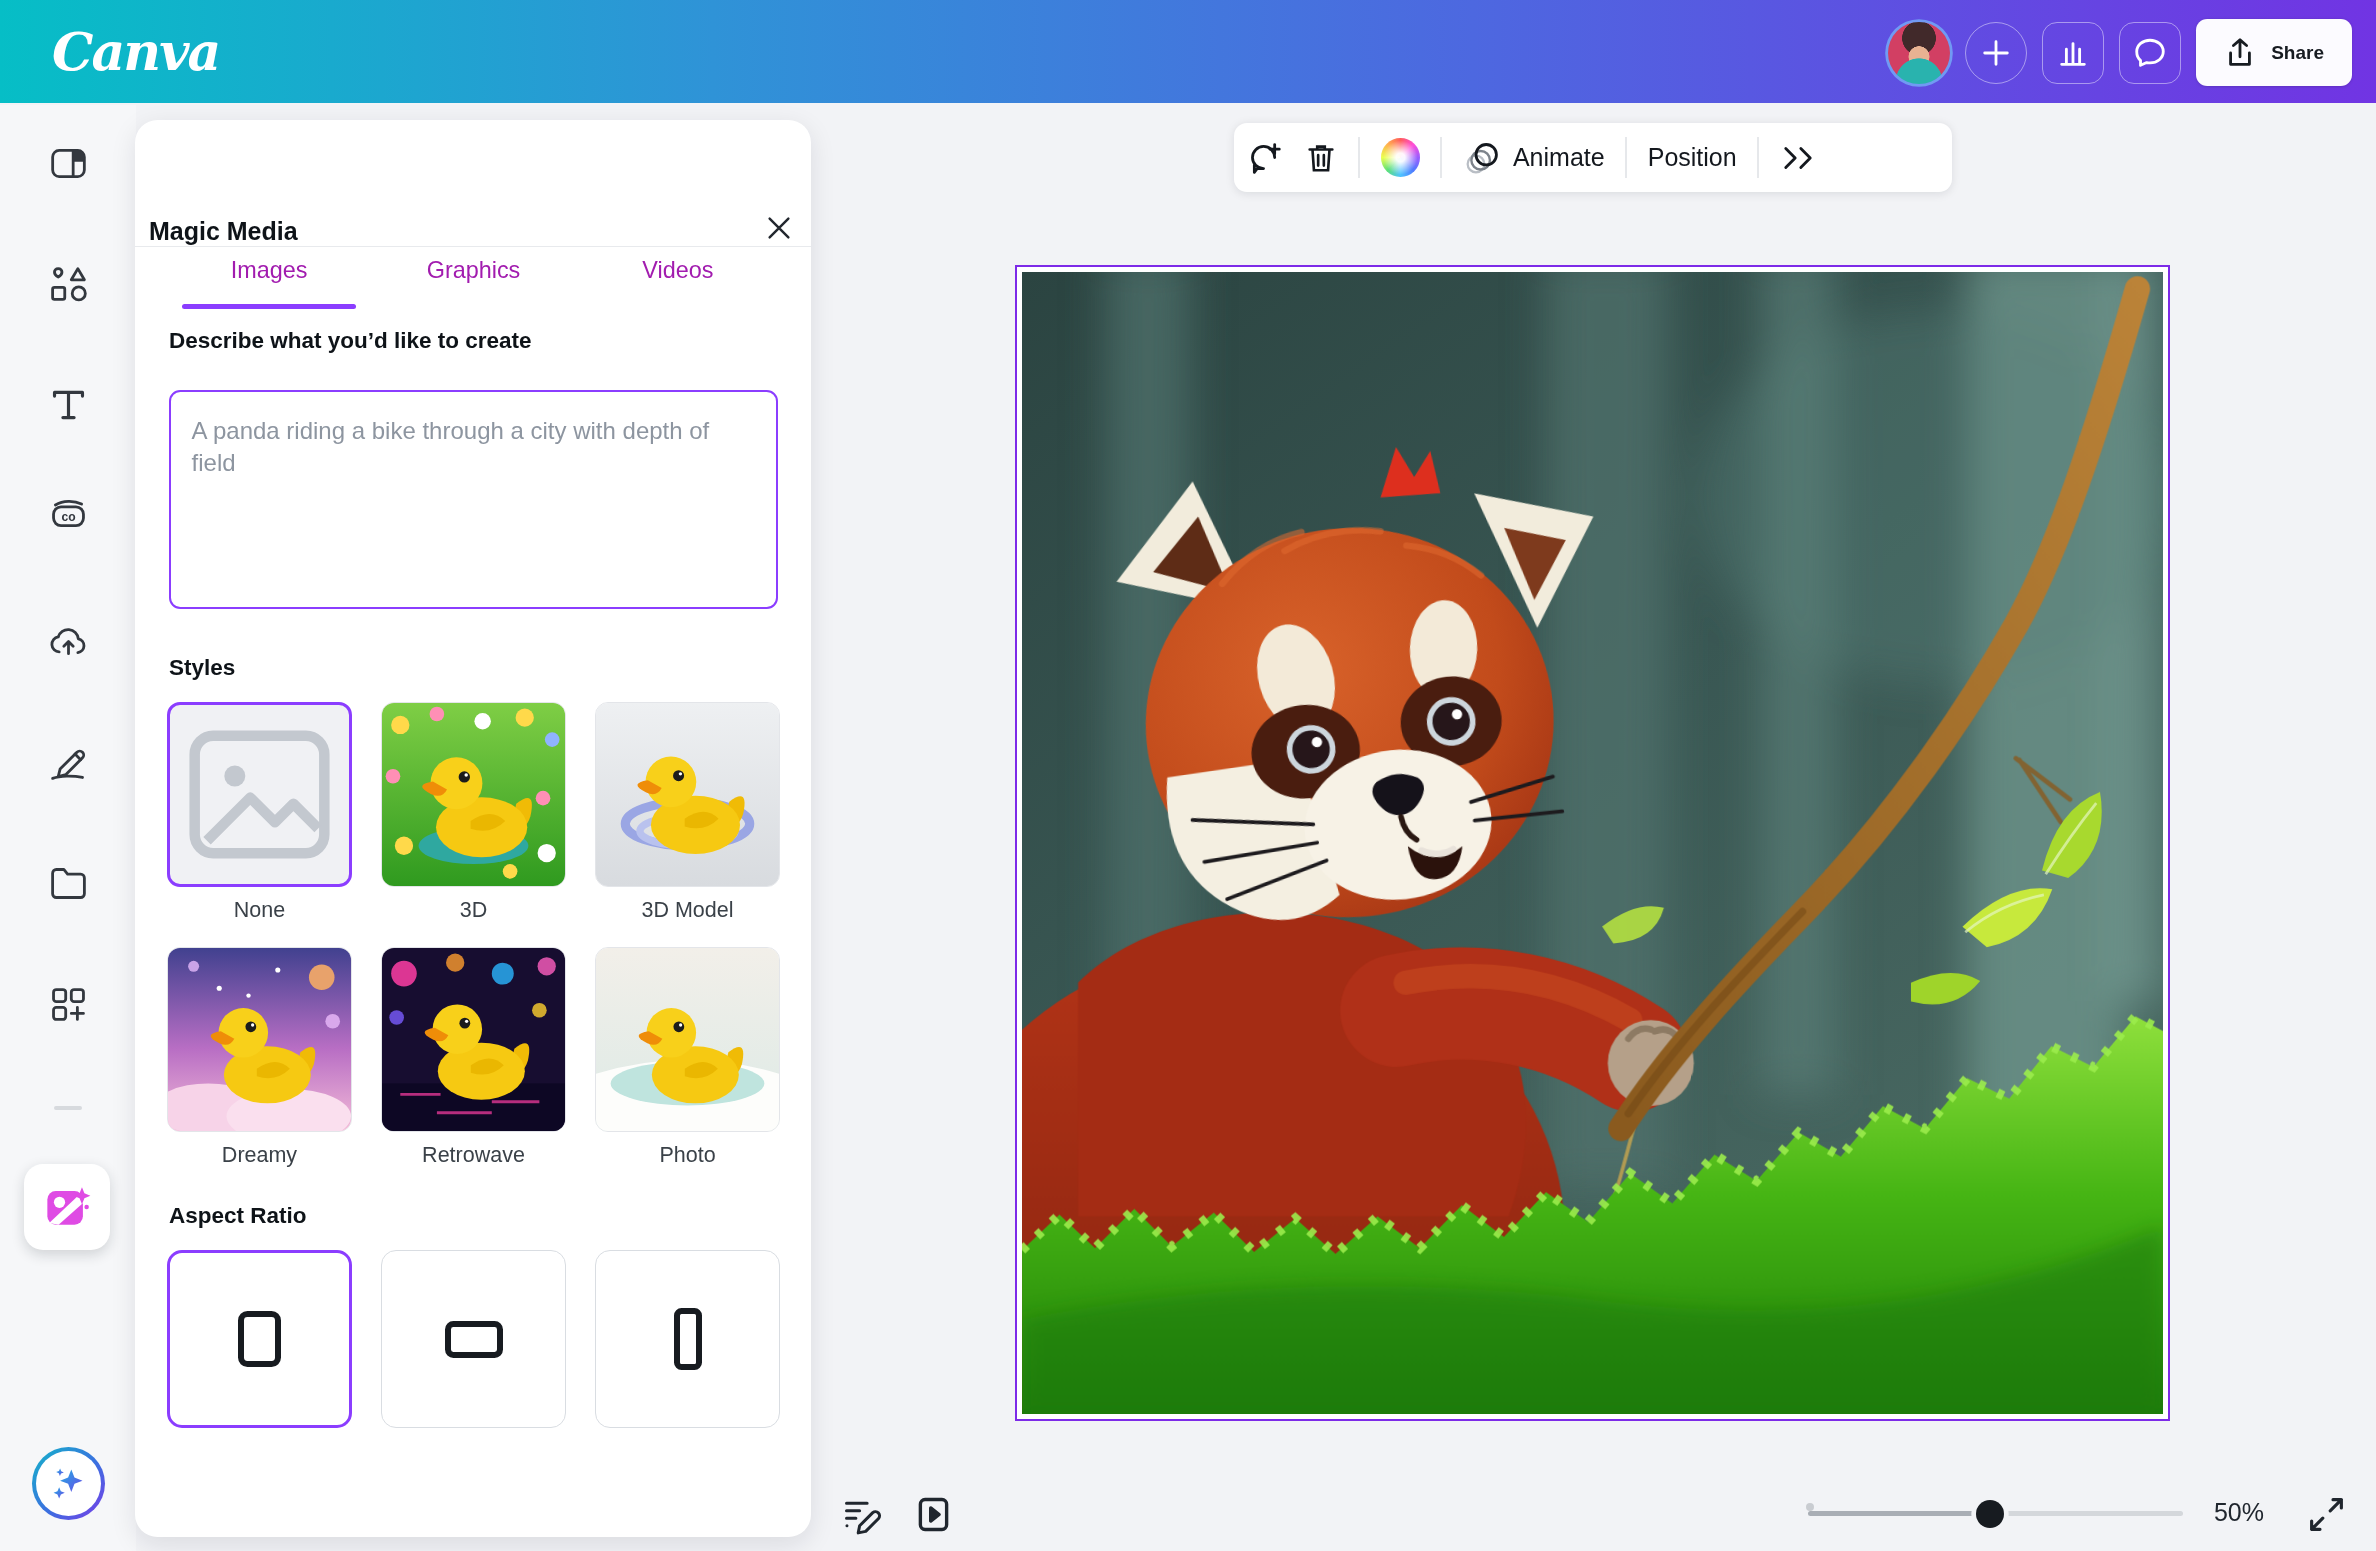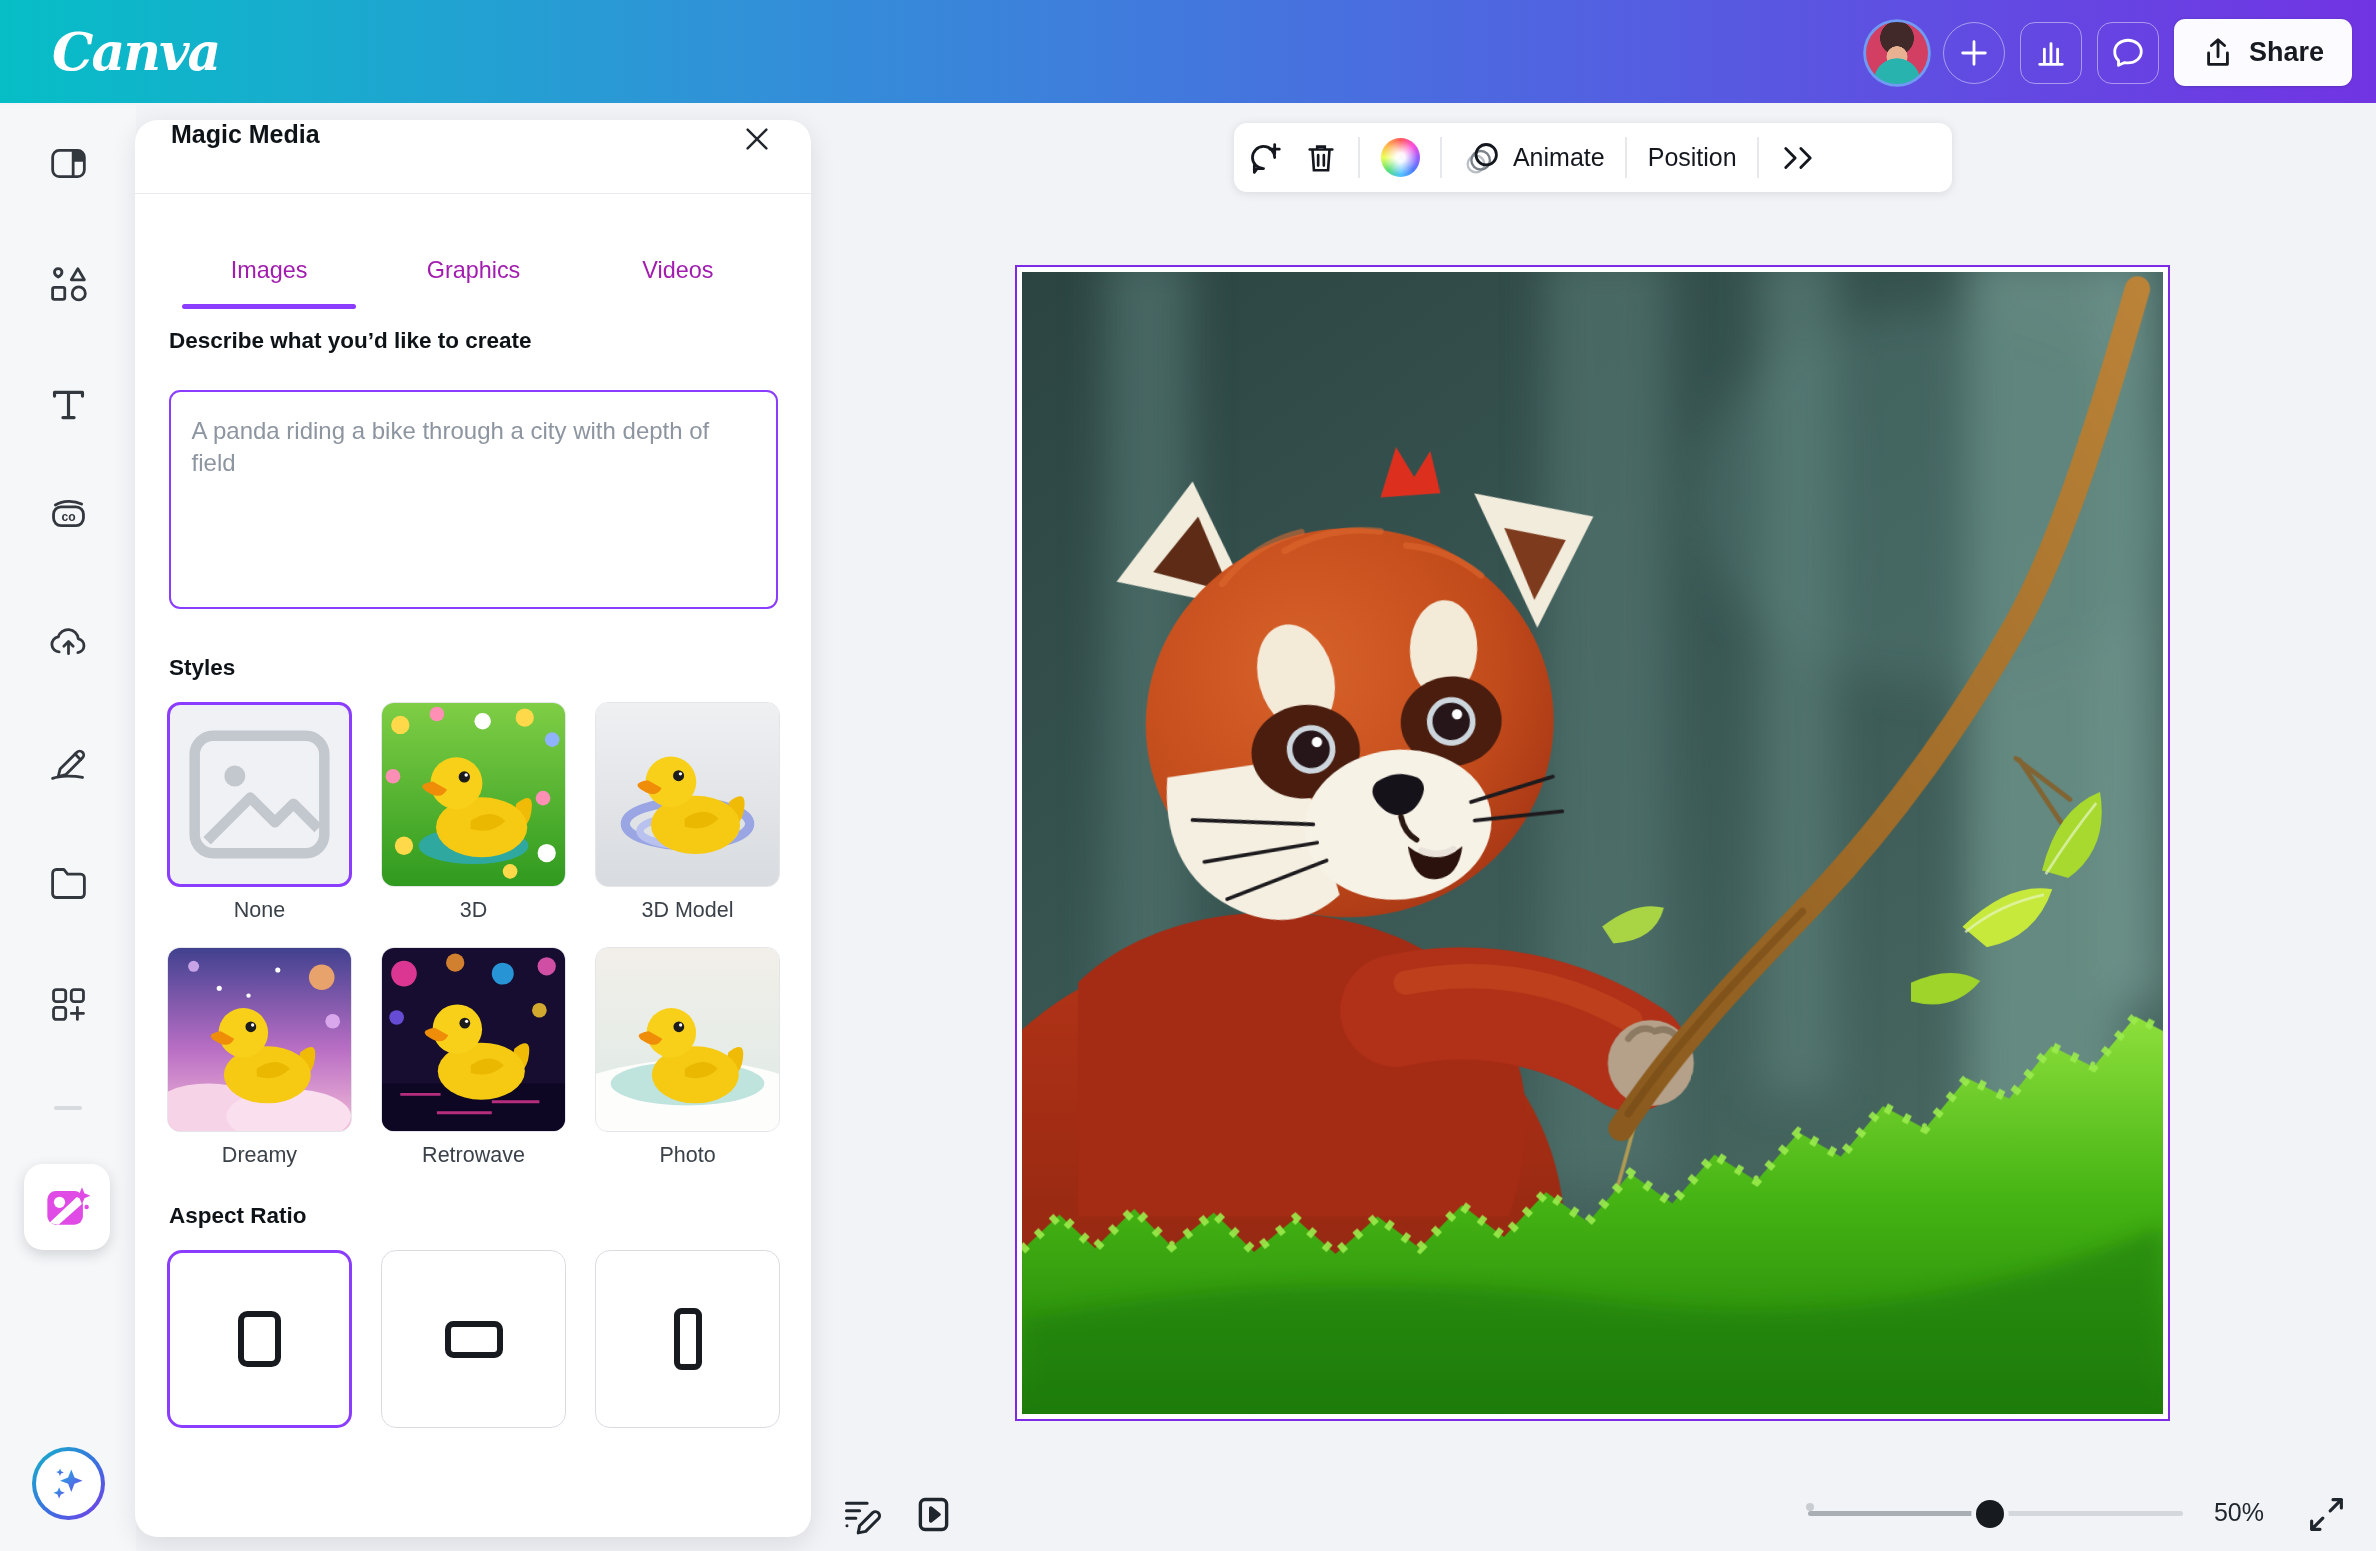--- a/index.html
+++ b/index.html
@@ -15,37 +15,37 @@
   .avatar{width:62px;height:62px;border-radius:50%;box-shadow:0 0 0 2.8px rgba(125,205,255,.6);
     background:
       radial-gradient(circle at 50% 96%, #29b3ae 0 34%, transparent 35%),
       radial-gradient(circle at 50% 56%, #e8b292 0 22%, transparent 23%),
       radial-gradient(circle at 50% 26%, #41292a 0 30%, transparent 31%),
       #d23f63;}
   .tb-btn{width:62px;height:62px;border-radius:15px;border:1.9px solid rgba(255,255,255,.45);
     display:flex;align-items:center;justify-content:center;color:#fff;box-sizing:border-box;}
   .tb-btn.circle{border-radius:50%;}
   .share-btn{height:67px;border-radius:11.2px;background:#fcfbff;display:flex;align-items:center;
-    gap:15px;padding:0 28px;color:#171b21;font-size:27px;font-weight:700;box-shadow:0 0.9px 2.8px rgba(0,0,0,.15);}
+    gap:15px;padding:0 28px;color:#171b21;font-size:19px;font-weight:700;box-shadow:0 0.9px 2.8px rgba(0,0,0,.15);}
   
   .rail{position:absolute;left:0;top:105px;width:136px;height:1447px;background:#f6f7f9;}
   .rail-item{position:absolute;left:47px;width:43px;height:43px;color:#33383f;
     display:flex;align-items:center;justify-content:center;}
   .rail-divider{position:absolute;left:54px;width:28px;height:3.7px;border-radius:1.9px;background:#d7dade;}
   .magic-card{position:absolute;left:24px;width:86px;height:86px;background:#fff;border-radius:19px;
     box-shadow:0 4.7px 13px rgba(20,30,40,.16);display:flex;align-items:center;justify-content:center;}
   .ai-btn{position:absolute;left:32px;width:73px;height:73px;border-radius:50%;
     background:linear-gradient(135deg,#14b5c9,#3b6fe0 55%,#7a3ce8);padding:3.7px;box-sizing:border-box;}
   .ai-btn-inner{width:100%;height:100%;border-radius:50%;background:#fff;
     display:flex;align-items:center;justify-content:center;}
   
   .panel{position:absolute;left:135px;top:120px;width:676px;height:1417px;background:#fff;
     border-radius:22.5px;box-shadow:0 7.5px 26px rgba(16,24,40,.10);box-sizing:border-box;}
-  .panel-header{position:absolute;left:0;top:0;width:100%;height:74px;border-bottom:1.9px solid #e8eaed;
-    box-sizing:border-box;display:flex;align-items:flex-start;justify-content:space-between;padding:0 36px;}
+  .panel-header{position:absolute;left:0;top:0;width:100%;height:127px;border-bottom:1.9px solid #e8eaed;
+    box-sizing:border-box;display:flex;align-items:flex-end;justify-content:space-between;padding:0 14px;}
   .panel-title{font-size:25px;font-weight:700;}
   .close-btn{width:37px;height:37px;display:flex;align-items:center;justify-content:center;color:#22272e;}
   .tabs{position:absolute;left:32px;top:101px;width:613px;height:99px;display:flex;}
   .tab{flex:1;position:relative;display:flex;align-items:center;justify-content:center;
     font-size:23.4px;color:#a21caf;}
   .tab-underline{position:absolute;left:50%;transform:translateX(-50%);bottom:11.2px;width:174px;height:4.7px;
     border-radius:2.8px;background:#8b3dff;}
   .describe-label{position:absolute;left:34px;top:208px;font-size:22.5px;font-weight:700;}
   .prompt{position:absolute;left:34px;top:270px;width:609px;height:219px;box-sizing:border-box;
     border:2.8px solid #8b3dff;border-radius:11.2px;padding:22.5px 20.6px;font-size:24px;line-height:1.35;

